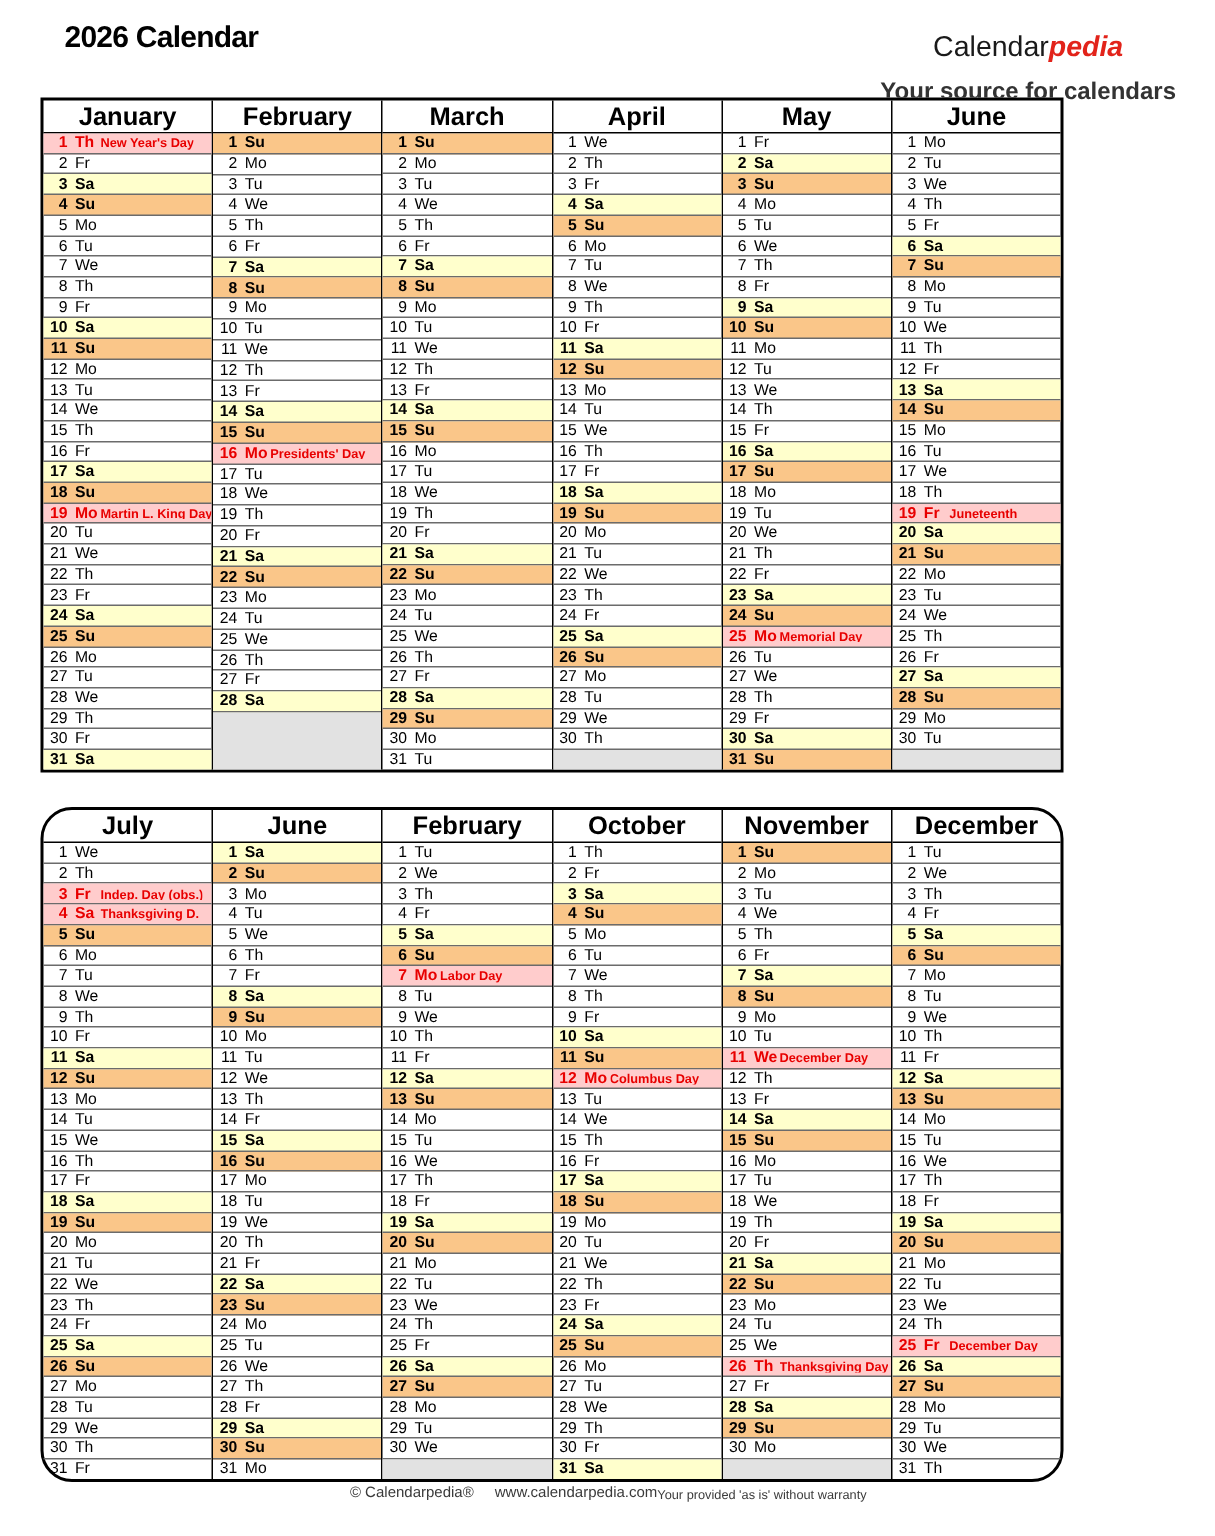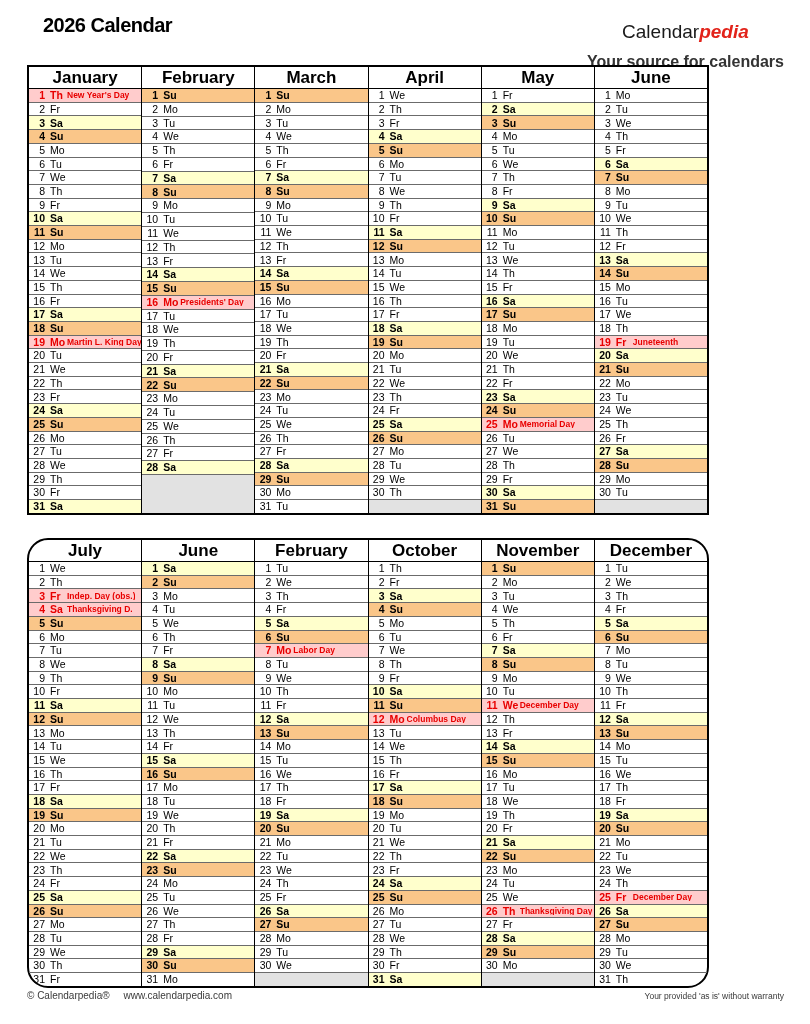--- a/index.html
+++ b/index.html
@@ -45,21 +45,21 @@
   .sat .num,.sat .wd,.sun .num,.sun .wd{font-weight:bold;}
   .holiday{background:#FFCCCC;}
   .holiday .num,.holiday .wd{font-weight:bold;color:#E80000;}
   .hol{
     color:#E80000;font-weight:bold;font-size:8.5px;margin-left:0;
     overflow:hidden;text-overflow:clip;
   }
   .empty{background:#E2E2E2;border-bottom:none;}
   .footer{
     position:absolute;left:27px;right:26px;top:990px;
-    display:flex;justify-content:space-between;align-items:flex-start;
+    display:flex;justify-content:center;align-items:flex-start;
   }
   .footer .left{font-size:10px;color:#3a3a3a;}
   .footer .left .url{margin-left:14px;cursor:pointer;}
   .footer .right{font-size:8.5px;color:#3a3a3a;padding-top:1px;}
 </style>
 </head>
 <body>
 
 <div class="page-title">2026 Calendar</div>
 

